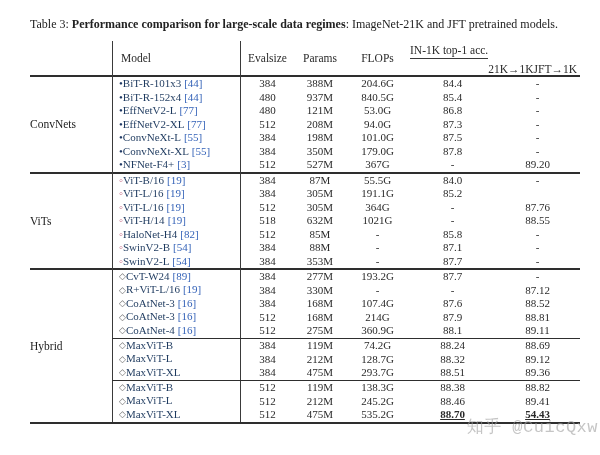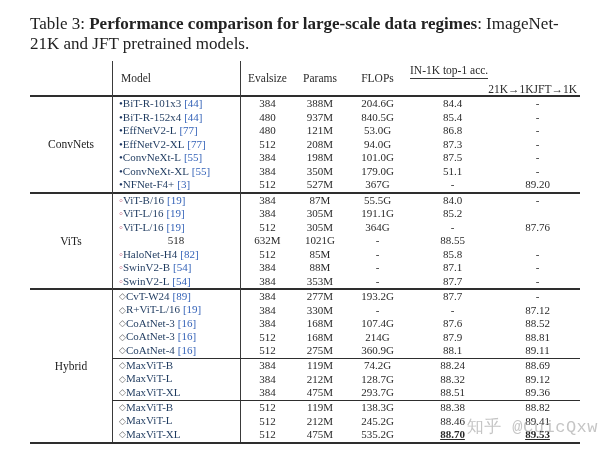--- a/index.html
+++ b/index.html
@@ -2,21 +2,21 @@
 <html><head>
 <meta charset="utf-8">
 <style>
   html,body{margin:0;padding:0;background:#ffffff;}
   .page{
     position:relative;width:600px;height:455px;background:#ffffff;
     font-family:"Liberation Serif","DejaVu Serif",serif;color:#2a2a2a;
     overflow:hidden;
   }
   .caption{
-    margin:14px 28px 0 30px;font-size:17px;line-height:20px;color:#222;
+    margin:14px 28px 0 30px;font-size:12px;line-height:20px;color:#222;
   }
   .caption b{font-weight:bold;}
   .tbl{
     position:relative;margin:7px 0 0 30px;width:550px;
   }
   .vline{position:absolute;top:0;bottom:2px;width:1px;background:#3a3a3a;}
   .v1{left:82px;}
   .v2{left:210px;}
   .header,.row{
     display:grid;grid-template-columns:82px 128px 55px 50px 65px 85px 85px;
@@ -27,21 +27,21 @@
   .eval-h{line-height:12px;}
   .acc-h{grid-column:6/8;display:flex;flex-direction:row;}
   .acc-top{height:17px;display:flex;align-items:center;justify-content:center;border-bottom:1px solid #3a3a3a;}
   .acc-sub{height:16px;display:flex;}
   .acc-sub span{flex:1;display:flex;align-items:center;justify-content:center;margin-top:28px;}
   .rule{height:2px;background:#2e2e2e;}
   .rule.partial{height:1.5px;margin-left:82px;}
   .group{position:relative;}
   .glabel{
     position:absolute;left:0;width:82px;top:50%;transform:translateY(-50%);
-    text-align:center;font-size:11.5px;color:#222;
+    text-align:left;font-size:11.5px;color:#222;
   }
   .row{height:13.5px;font-size:11px;line-height:13.5px;align-items:center;}
   .cc{text-align:center;}
   .cm{padding-left:7px;white-space:nowrap;overflow:hidden;}
   .mk{display:inline-block;}
   .mk-filled-dot{font-size:11px;}
   .mk-open-circle{font-size:11px;}
   .mk-open-diamond{font-size:9px;vertical-align:0.5px;}
   .mname{color:#1e3a5f;}
   .cite{color:#3563b8;margin-left:3px;}
@@ -130,21 +130,21 @@
             <div class="cc">101.0G</div>
             <div class="cc">87.5</div>
             <div class="cc">-</div>
           </div>
           <div class="row">
             <div class="cc"></div>
             <div class="cm"><span class="mk mk-filled-dot" style="color: rgb(31, 56, 100);">•</span><span class="mname">ConvNeXt-XL</span><span class="cite">[55]</span></div>
             <div class="cc">384</div>
             <div class="cc">350M</div>
             <div class="cc">179.0G</div>
-            <div class="cc">51.1</div>
+            <div class="cc">87.8</div>
             <div class="cc">-</div>
           </div>
           <div class="row">
             <div class="cc"></div>
             <div class="cm"><span class="mk mk-filled-dot" style="color: rgb(31, 56, 100);">•</span><span class="mname">NFNet-F4+</span><span class="cite">[3]</span></div>
             <div class="cc">512</div>
             <div class="cc">527M</div>
             <div class="cc">367G</div>
             <div class="cc">-</div>
             <div class="cc">89.20</div>
@@ -175,20 +175,21 @@
             <div class="cc"></div>
             <div class="cm"><span class="mk mk-open-circle" style="color: rgb(192, 96, 124);">◦</span><span class="mname">ViT-L/16</span><span class="cite">[19]</span></div>
             <div class="cc">512</div>
             <div class="cc">305M</div>
             <div class="cc">364G</div>
             <div class="cc">-</div>
             <div class="cc">87.76</div>
           </div>
           <div class="row">
             <div class="cc"></div>
+            <div class="cm"><span class="mk mk-open-circle" style="color: rgb(192, 96, 124);">◦</span><span class="mname">ViT-H/14</span><span class="cite">[19]</span></div>
             <div class="cc">518</div>
             <div class="cc">632M</div>
             <div class="cc">1021G</div>
             <div class="cc">-</div>
             <div class="cc">88.55</div>
           </div>
           <div class="row">
             <div class="cc"></div>
             <div class="cm"><span class="mk mk-open-circle" style="color: rgb(192, 96, 124);">◦</span><span class="mname">HaloNet-H4</span><span class="cite">[82]</span></div>
             <div class="cc">512</div>
@@ -311,21 +312,21 @@
             <div class="cc">88.46</div>
             <div class="cc">89.41</div>
           </div>
           <div class="row">
             <div class="cc"></div>
             <div class="cm"><span class="mk mk-open-diamond" style="color: rgb(111, 111, 111);">◇</span><span class="mname">MaxViT-XL</span></div>
             <div class="cc">512</div>
             <div class="cc">475M</div>
             <div class="cc">535.2G</div>
             <div class="cc b">88.70</div>
-            <div class="cc b">89.53</div>
+            <div class="cc b">54.43</div>
           </div>
         </div>
         <div class="rule full"></div>
       </div>
   </div>
 
   <div class="watermark">知乎 @CuicQxw</div>
 </div>
 
 </body></html>

